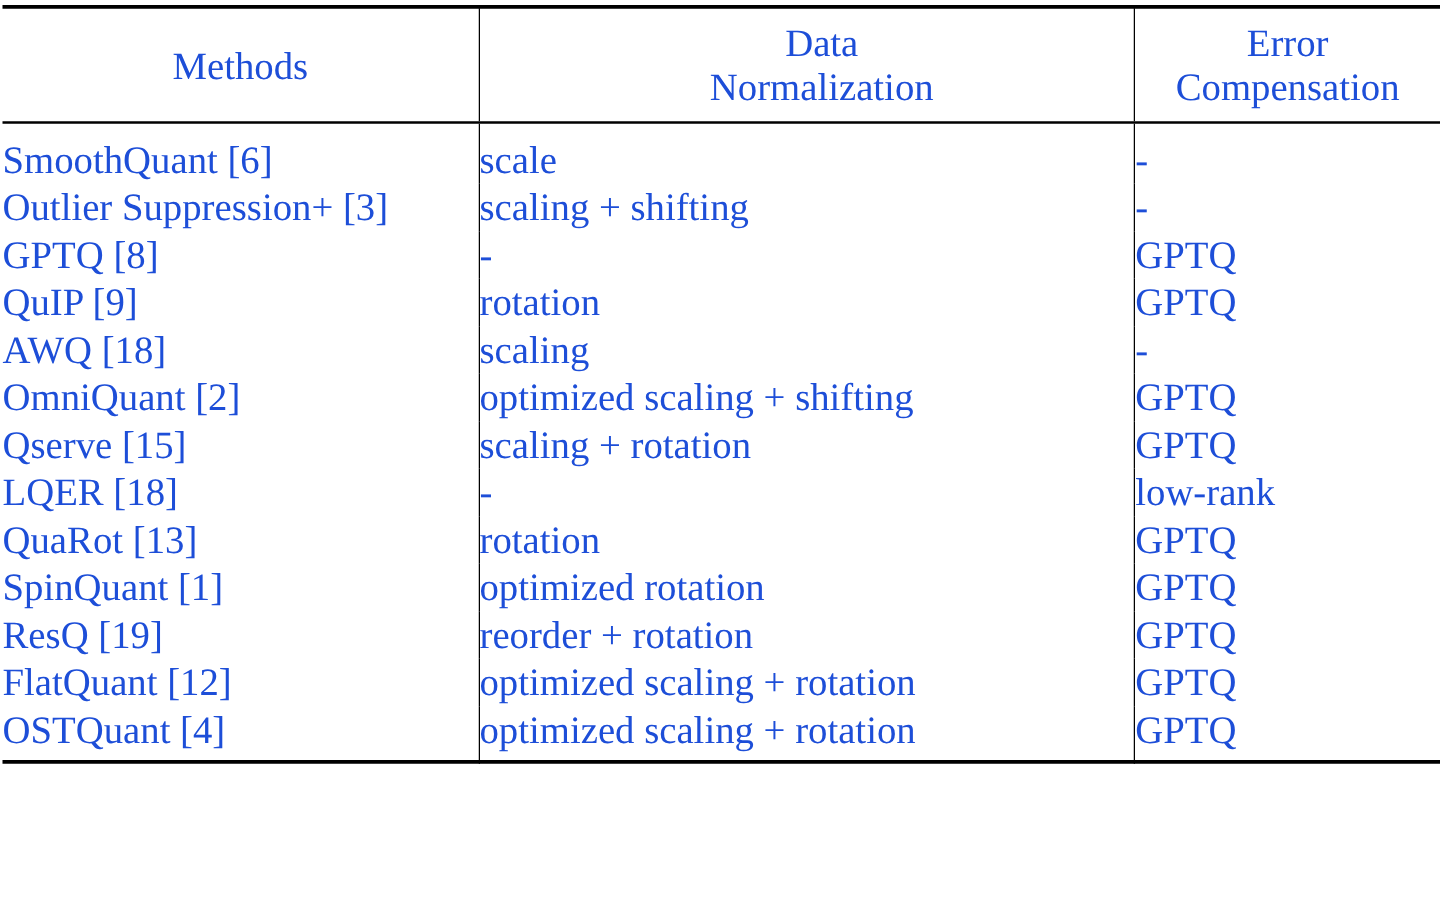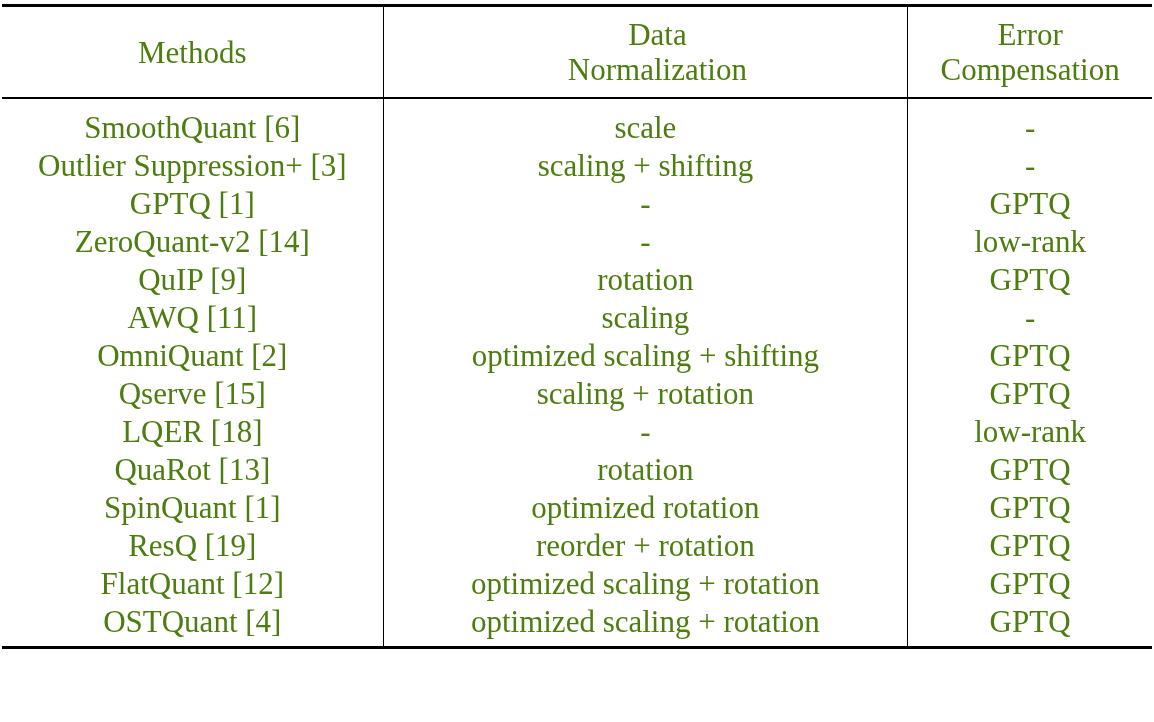--- a/index.html
+++ b/index.html
@@ -17,40 +17,40 @@
     color: #000000;
   }
   table.tbl {
     position: absolute;
     left: 2px;
     top: 4px;
     width: 1150px;
     border-collapse: collapse;
     table-layout: fixed;
     font-size: 31px;
-    color: #4d7c0f;
+    color: #1d4ed8;
     border-top: 3px solid #000000;
     border-bottom: 3px solid #000000;
   }
   thead th {
     font-weight: normal;
     white-space: pre-line;
     text-align: center;
     vertical-align: middle;
     height: 90px;
     line-height: 35px;
     border-bottom: 2px solid #000000;
     padding: 0;
   }
   th.c-methods { width: 370px; border-right: 1.5px solid #000000; }
   th.c-norm    { width: 485px; border-right: 1.5px solid #000000; padding-left: 24px; }
   th.c-err     { width: 237px; margin-left: 44px; }
   tbody tr { height: 38px; }
   tbody td {
-    text-align: center;
+    text-align: left;
     vertical-align: middle;
     padding: 0;
     line-height: 38px;
     white-space: nowrap;
     margin-top: 48px;
   }
   tbody td:nth-child(1),
   tbody td:nth-child(2) { border-right: 1.5px solid #000000; }
   tbody tr:first-child td { padding-top: 10px; }
   tbody tr:last-child td  { padding-bottom: 5px; }
@@ -74,36 +74,31 @@
           <td>SmoothQuant [6]</td>
           <td>scale</td>
           <td>-</td>
         </tr>
         <tr>
           <td>Outlier Suppression+ [3]</td>
           <td>scaling + shifting</td>
           <td>-</td>
         </tr>
         <tr>
-          <td>GPTQ [1]</td>
+          <td>GPTQ [8]</td>
           <td>-</td>
           <td>GPTQ</td>
-        </tr>
-        <tr>
-          <td>ZeroQuant-v2 [14]</td>
-          <td>-</td>
-          <td>low-rank</td>
         </tr>
         <tr>
           <td>QuIP [9]</td>
           <td>rotation</td>
           <td>GPTQ</td>
         </tr>
         <tr>
-          <td>AWQ [11]</td>
+          <td>AWQ [18]</td>
           <td>scaling</td>
           <td>-</td>
         </tr>
         <tr>
           <td>OmniQuant [2]</td>
           <td>optimized scaling + shifting</td>
           <td>GPTQ</td>
         </tr>
         <tr>
           <td>Qserve [15]</td>

